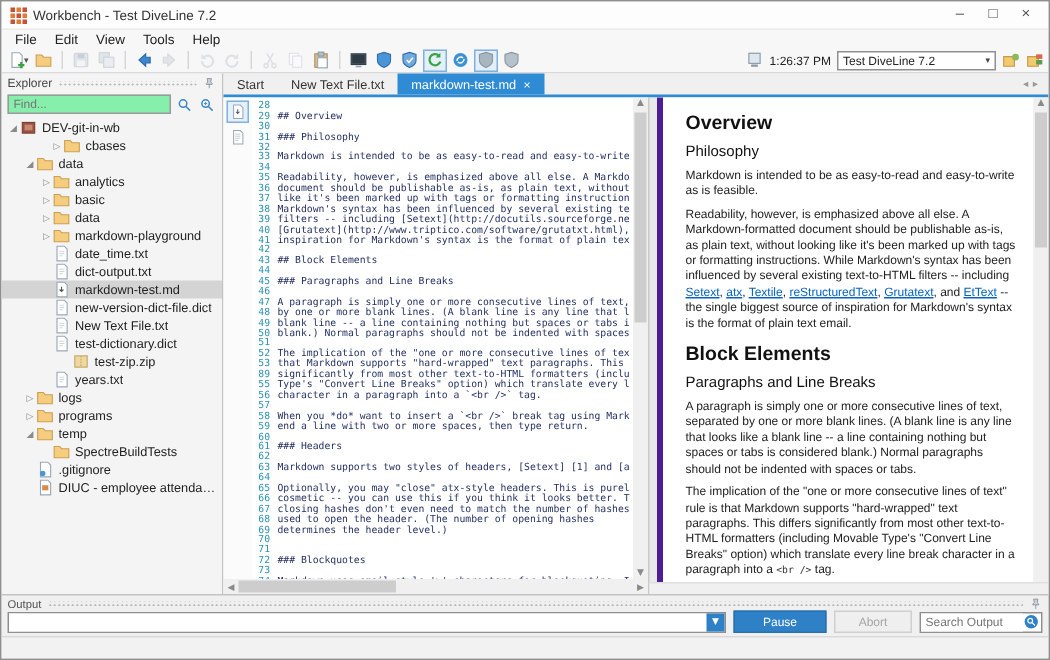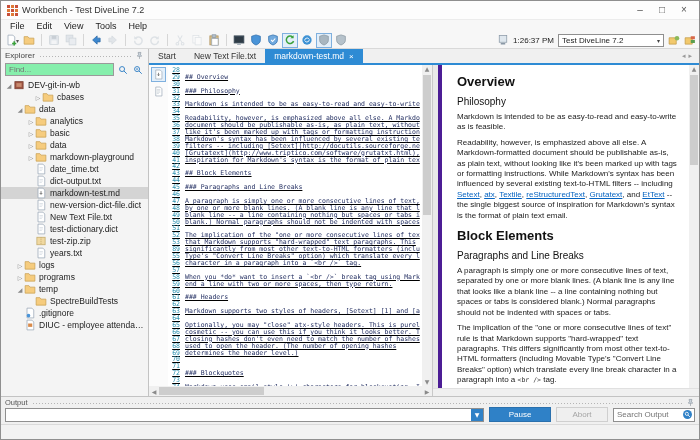--- a/index.html
+++ b/index.html
@@ -59,21 +59,21 @@
   .tabstrip{height:16px;flex:none;background:#f0f0f0;display:flex;align-items:flex-end;border-bottom:2px solid #2e8bd4;}
   .tabs{display:flex;align-items:flex-end;height:14px;}
   .tab{height:14px;display:flex;align-items:center;padding:0 9px;font-size:8.5px;color:#333;gap:5px;}
   .tab.active{background:#2e8bd4;color:#fff;}
   .tab-close{font-size:8px;}
   .tab-scroll{margin-left:auto;padding-right:4px;font-size:7px;color:#999;font-family:"DejaVu Sans",sans-serif;align-self:center;letter-spacing:3px;}
   .panes{flex:1;display:flex;min-height:0;}
 
   
   .editor-pane{width:283px;flex:none;background:#fff;display:flex;flex-direction:column;min-height:0;}
-  .ed-main{flex:1;display:flex;min-height:0;overflow:hidden;text-decoration:underline;}
+  .ed-main{flex:1;display:flex;min-height:0;overflow:hidden;}
   .icon-strip{width:19px;flex:none;background:#fbfbfb;display:flex;flex-direction:column;align-items:center;padding-top:2px;gap:2px;}
   .strip-btn{width:15px;height:15px;display:flex;align-items:center;justify-content:center;border:1px solid transparent;}
   .strip-btn.active{border:1px solid #7fb0de;background:#e3effa;}
   .strip-btn svg{width:11px;height:11px;display:block;}
   .code-scroll{flex:1;min-width:0;overflow:hidden;padding-top:2px;}
   .ed-row{display:flex;height:6.9px;line-height:6.9px;font-family:"DejaVu Sans Mono",monospace;font-size:6.5px;}
   .ed-num{width:17px;flex:none;text-align:right;padding-right:5px;color:#2b91af;}
   .ed-text{white-space:pre;color:#1e2a5e;}
   .vscroll{width:10px;flex:none;background:#f0f0f0;position:relative;font-family:"DejaVu Sans",sans-serif;}
   .vscroll .arr{position:absolute;left:0;width:10px;text-align:center;font-size:6px;color:#8a8a8a;line-height:8px;}
@@ -473,21 +473,21 @@
           <div class="tree-row" style="padding-left: 26px;">
             <span class="expander"></span>
             <span class="tree-ico">
               <svg viewBox="0 0 16 16">
                 <path d="M4 1.5h6.5L13 4v10.5H4z" fill="#fff" stroke="#9aa7b6"></path>
                 <path d="M6 6h4.5M6 8h4.5M6 10h3" stroke="#c9d2da" stroke-width="0.8"></path>
               </svg>
             </span>
             <span class="tree-label">test-dictionary.dict</span>
           </div>
-          <div class="tree-row" style="padding-left: 26px;">
+          <div class="tree-row" style="padding-left: 39px;">
             <span class="expander"></span>
             <span class="tree-ico">
               <svg viewBox="0 0 16 16">
                 <rect x="2.5" y="3" width="11" height="10" fill="#f0d8a0" stroke="#c2a96a"></rect>
                 <path d="M8 3v10" stroke="#c2a96a" stroke-dasharray="1.5 1"></path>
               </svg>
             </span>
             <span class="tree-label">test-zip.zip</span>
           </div>
           <div class="tree-row" style="padding-left: 26px;">

